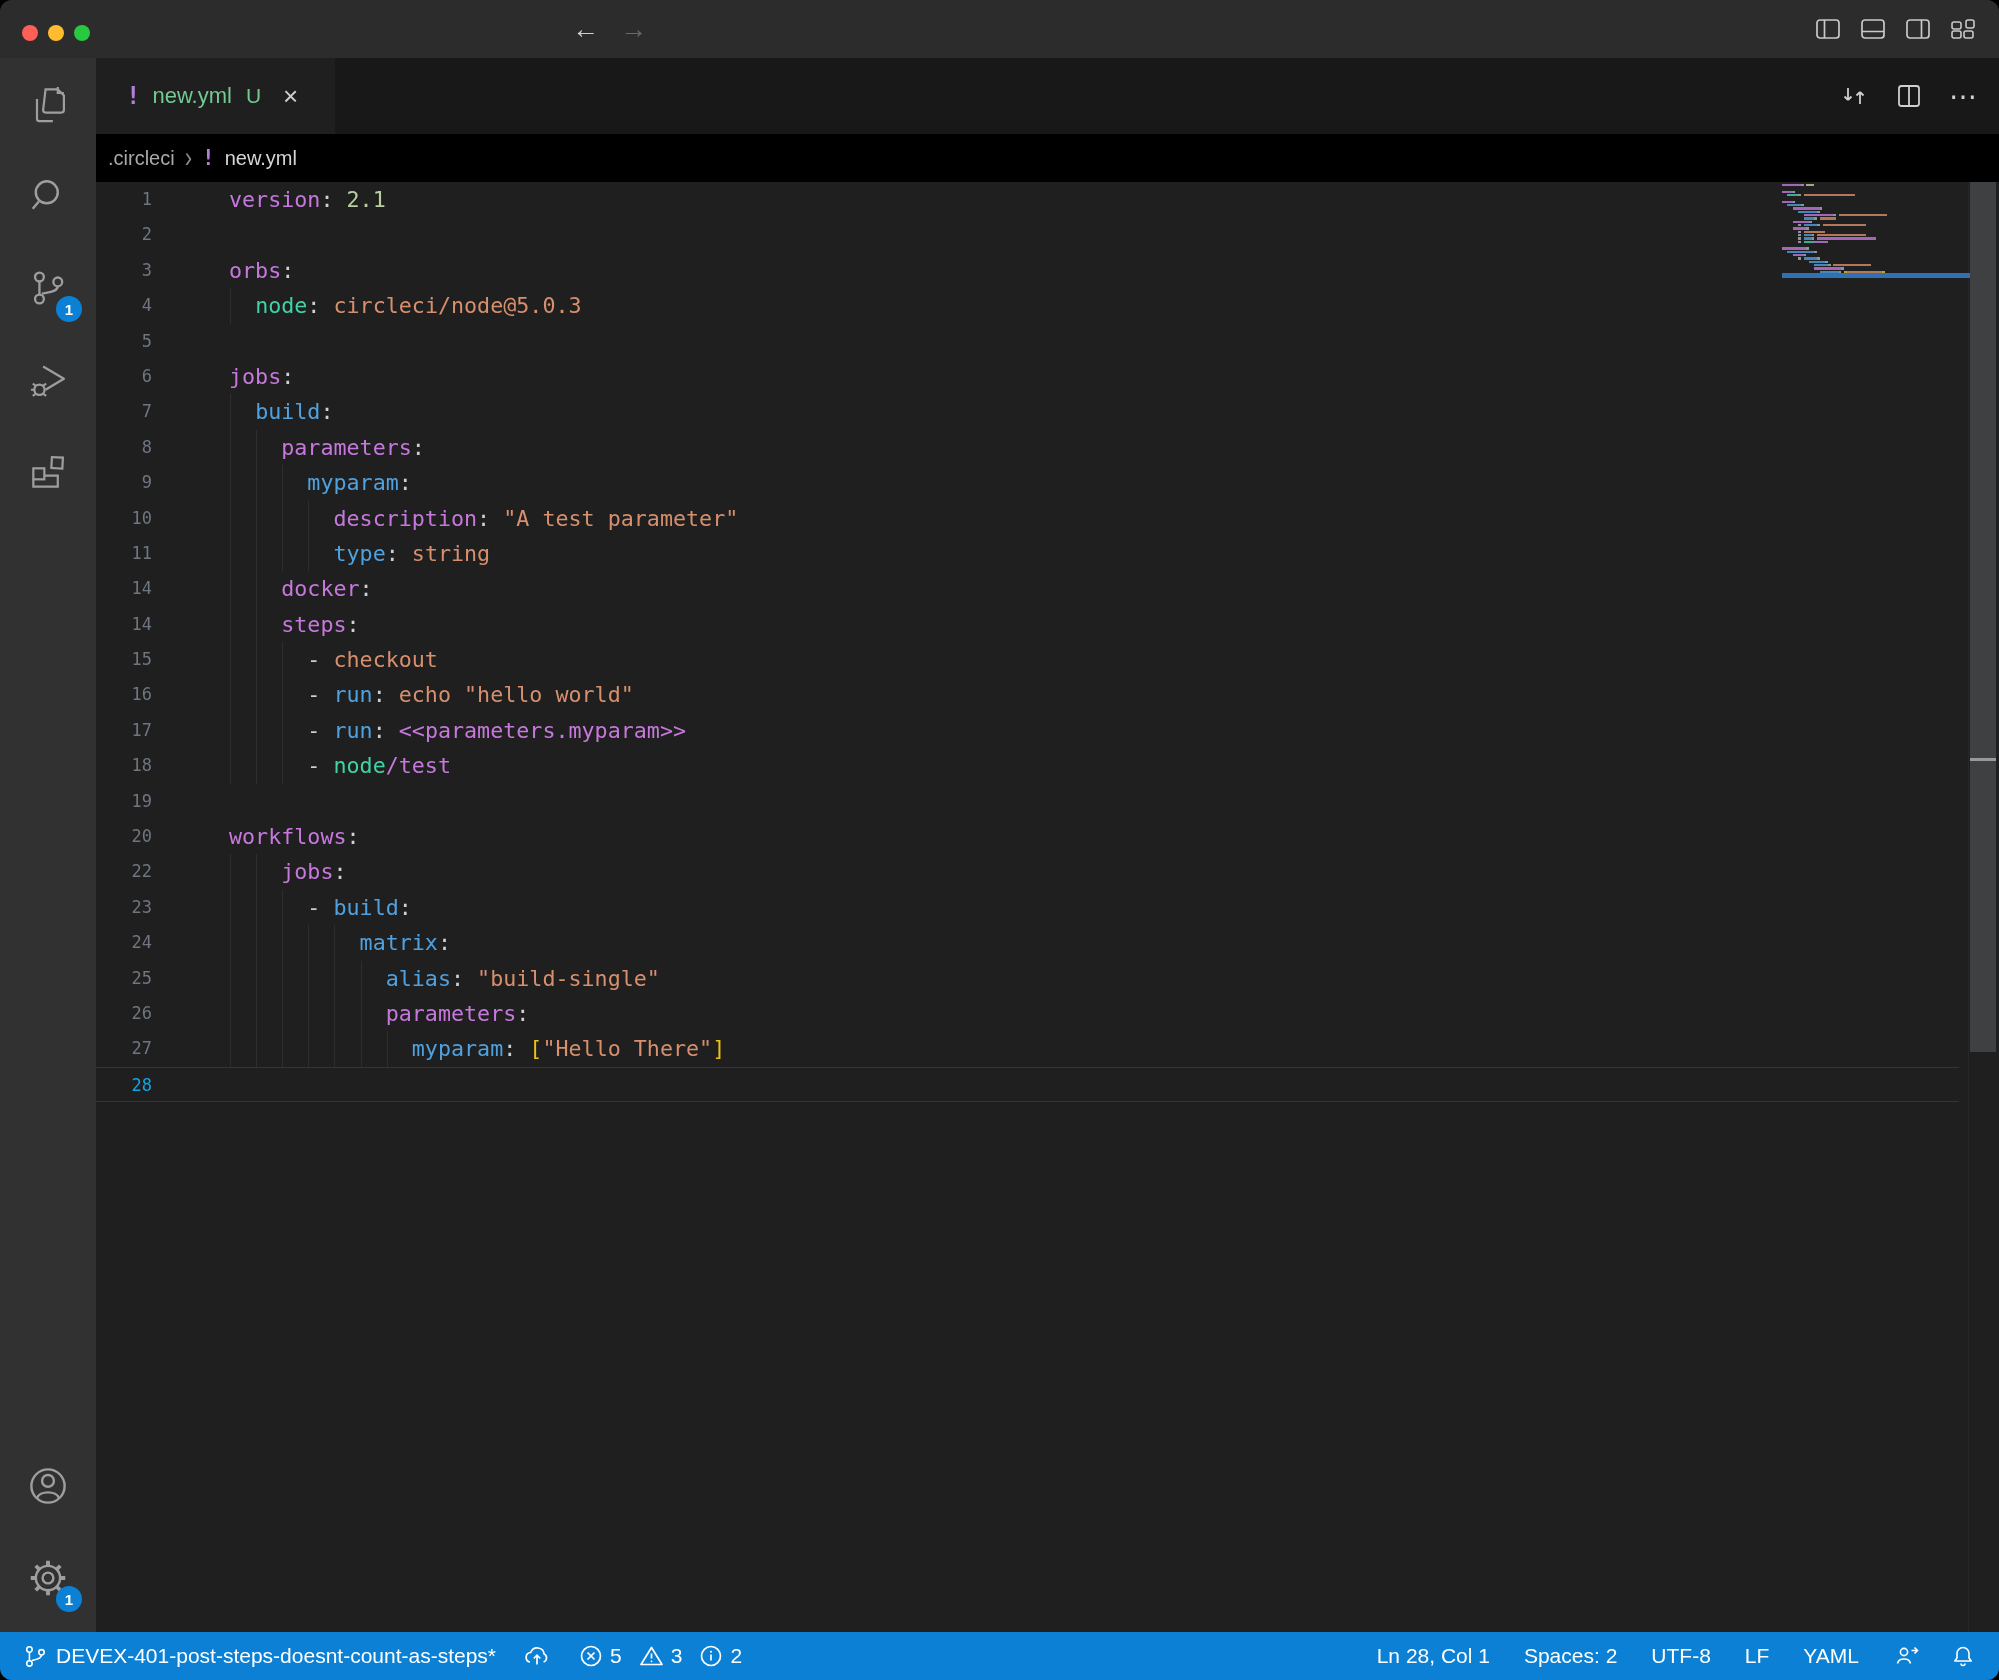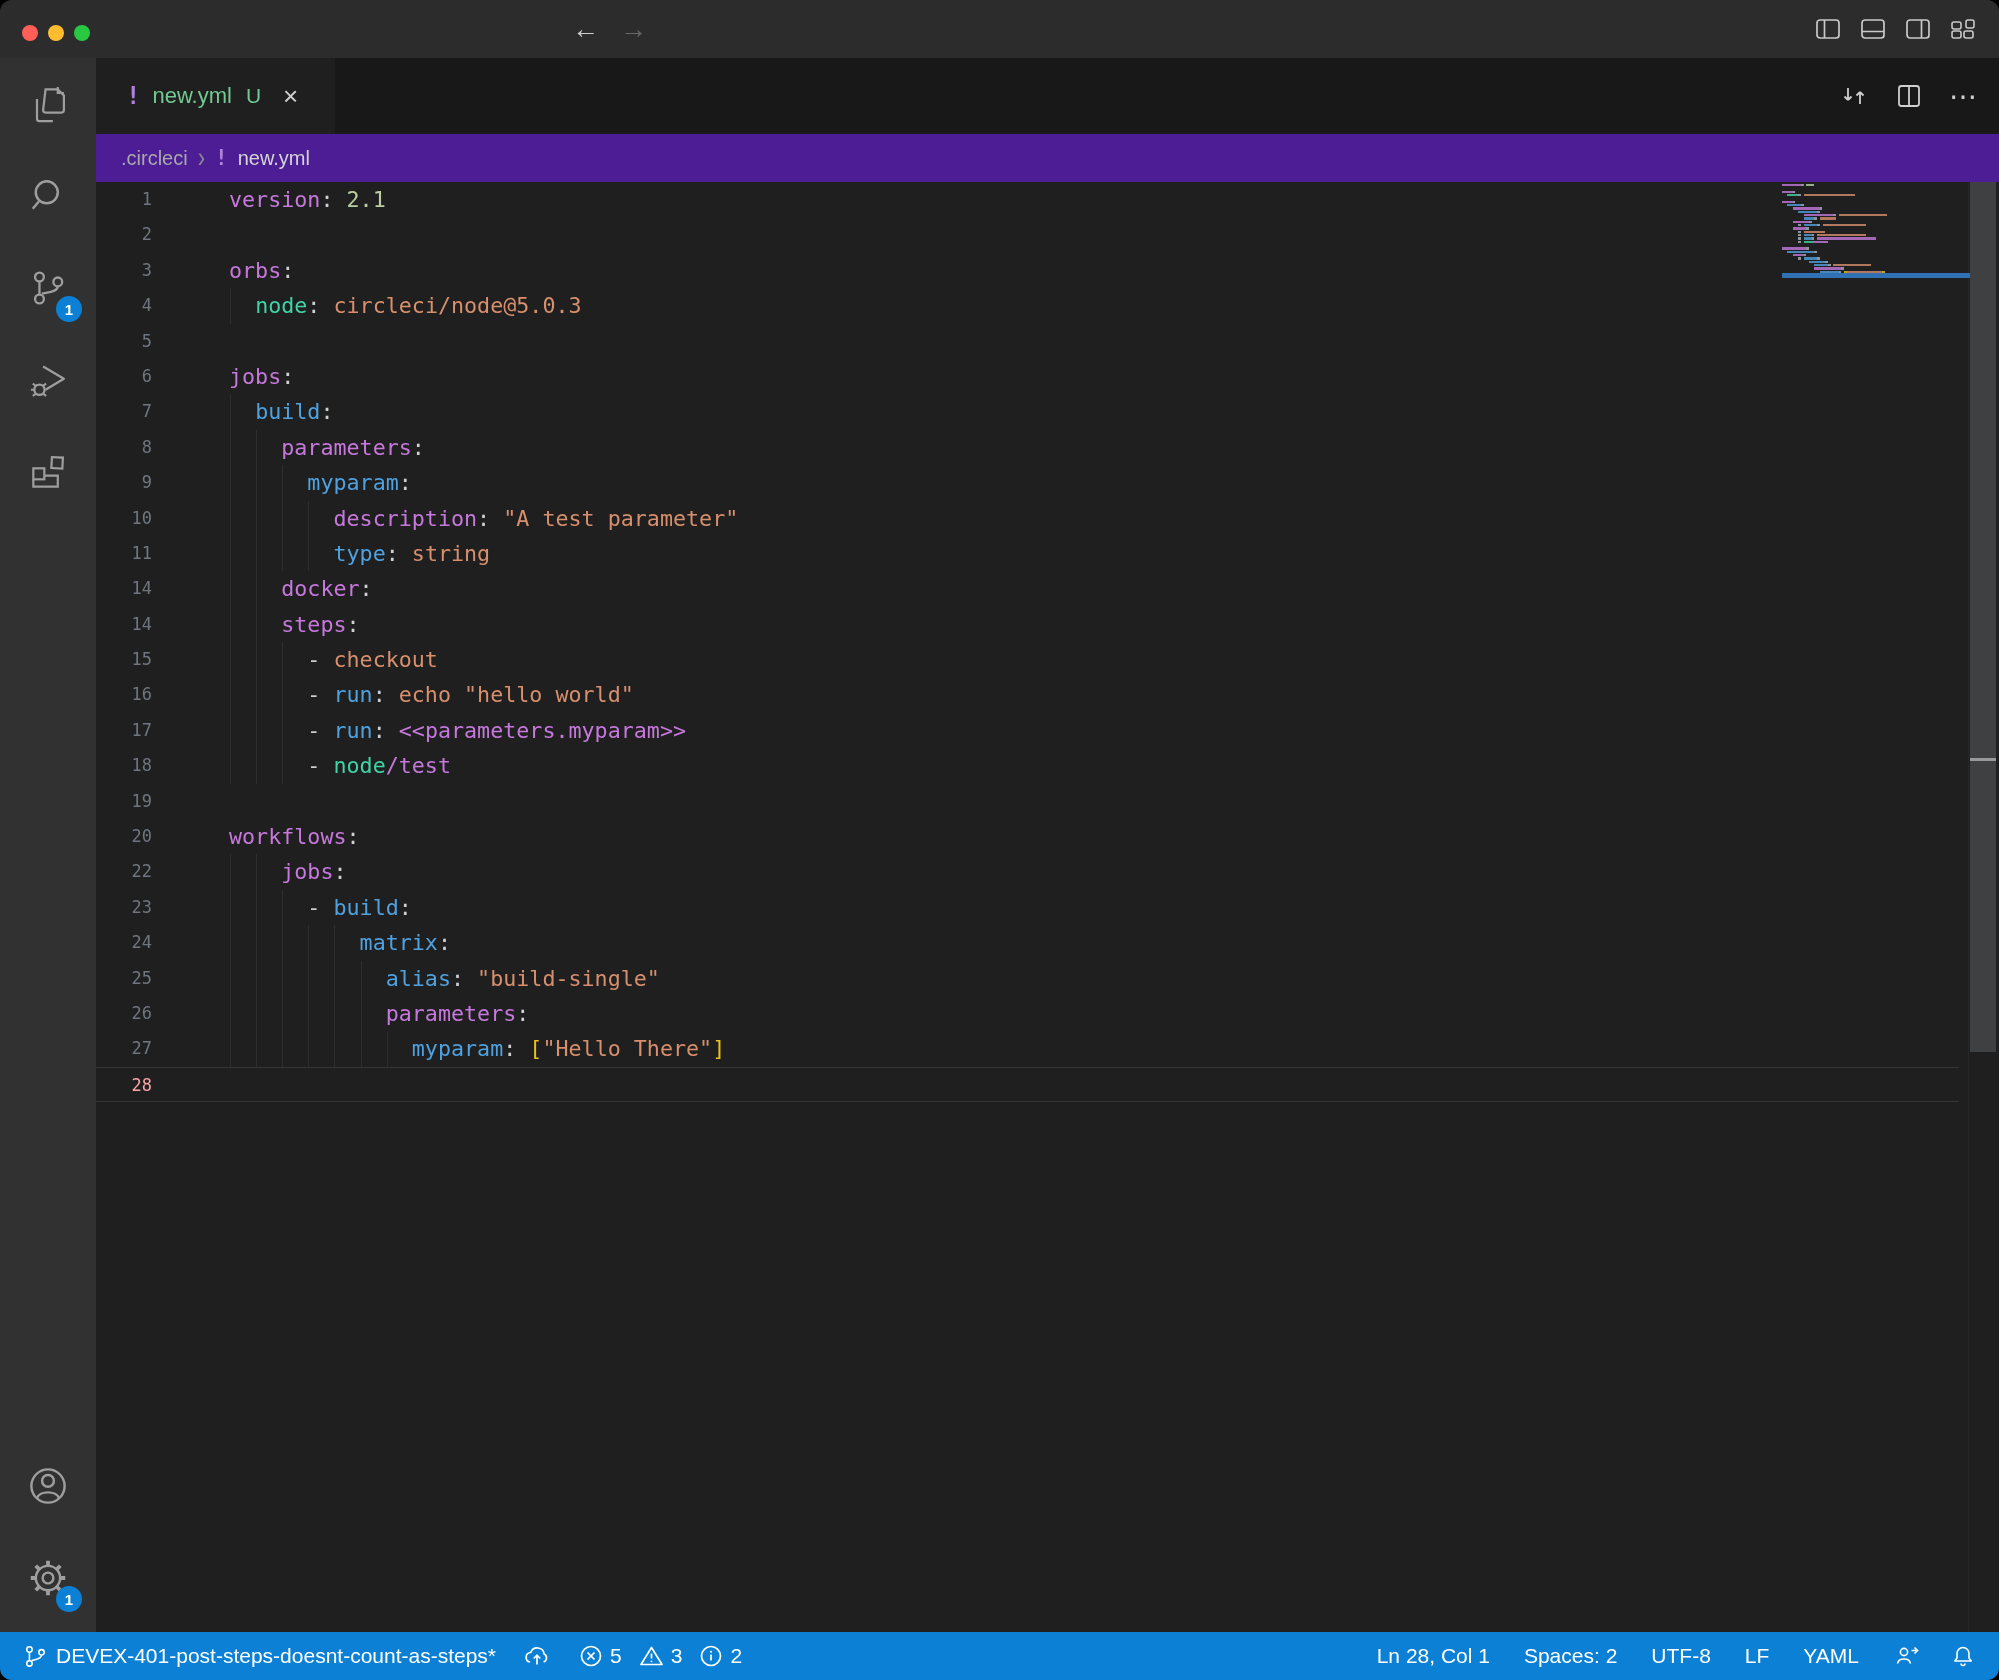--- a/index.html
+++ b/index.html
@@ -33,32 +33,32 @@
   .tabstrip { position:relative; height:76px; background:#181818; display:flex; }
   .tab { width:239px; height:76px; background:#1f1f1f; display:flex; align-items:center; padding-left:30px; gap:12px; }
   .tab .flag { color:var(--flag,#b180d7); font-weight:bold; font-size:24px; font-family:"DejaVu Sans Mono",monospace; }
   .tab .tname { color:var(--untracked,#73c991); font-size:22px; }
   .tab .tstatus { color:var(--untracked,#73c991); font-size:21px; margin-left:2px; }
   .tab .tclose { color:#cfcfcf; font-size:26px; margin-left:10px; line-height:1; }
   .tab-actions { position:absolute; right:20px; top:0; height:76px; display:flex; align-items:center; gap:26px; color:#cfcfcf; }
   .tab-actions .dots { font-size:28px; letter-spacing:2px; color:#cfcfcf; }
 
   
-  .breadcrumb { height:48px; display:flex; align-items:center; padding-left:25px; font-size:20px; color:#a9a9a9; gap:10px; background:#4c1d95; }
+  .breadcrumb { height:48px; display:flex; align-items:center; padding-left:12px; font-size:20px; color:#a9a9a9; gap:10px; background:#000000; }
   .breadcrumb .bsep { color:#8a8a8a; font-size:22px; transform:scaleY(1.3); }
   .breadcrumb .bflag { color:var(--flag,#b180d7); font-weight:bold; font-family:"DejaVu Sans Mono",monospace; font-size:21px; }
   .breadcrumb .bfile { color:#d5d5d5; }
 
   
   .editor { position:relative; height:1450px; overflow:hidden; background:#1f1f1f; font-family:"DejaVu Sans Mono",monospace; }
   .lines { position:absolute; top:0; left:0; right:40px; }
   .line { display:flex; height:35.4px; line-height:35.4px; font-size:21.7px; position:relative; }
   .line.current { border-top:1px solid #353535; border-bottom:1px solid #353535; }
   .lnum { width:56px; text-align:right; color:#6f7680; font-size:17px; flex:none; }
-  .line.current .lnum { color:#fca5a5; }
+  .line.current .lnum { color:#0ea5e9; }
   .codetext { margin-left:77px; position:relative; white-space:pre; flex:1; }
   .guide { position:absolute; top:0; bottom:0; width:1px; background:rgba(255,255,255,0.07); }
   .tk-p{color:var(--tkp,#c678dd);} .tk-b{color:var(--tkb,#4fa1e0);} .tk-t{color:var(--tkt,#40d3a6);}
   .tk-o{color:var(--tko,#d78f6d);} .tk-n{color:var(--tkn,#b9cfa2);} .tk-w{color:#ccd0d4;} .tk-y{color:var(--tky,#e9c11c);}
 
   
   .minimap { position:absolute; top:0; right:29px; width:188px; height:300px; }
   .mline { position:absolute; height:2.3px; }
   .mtoken { position:absolute; height:2.3px; opacity:.8; }
   .mm-curline { position:absolute; right:29px; width:188px; height:5.5px; background:rgba(50,122,195,.9); }

